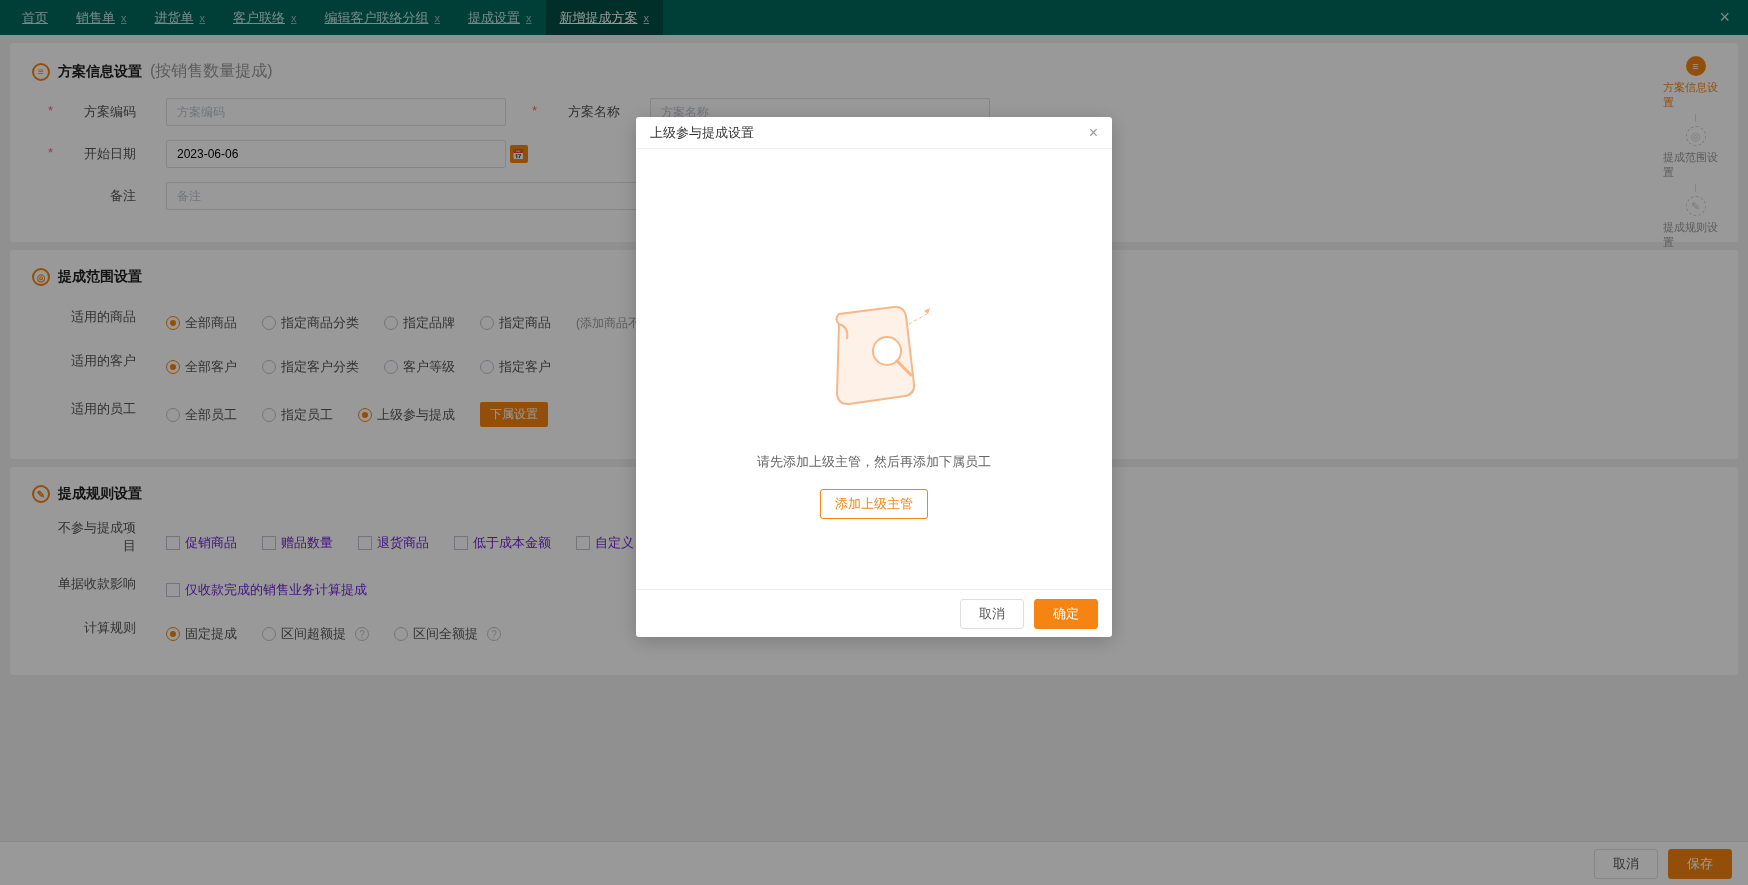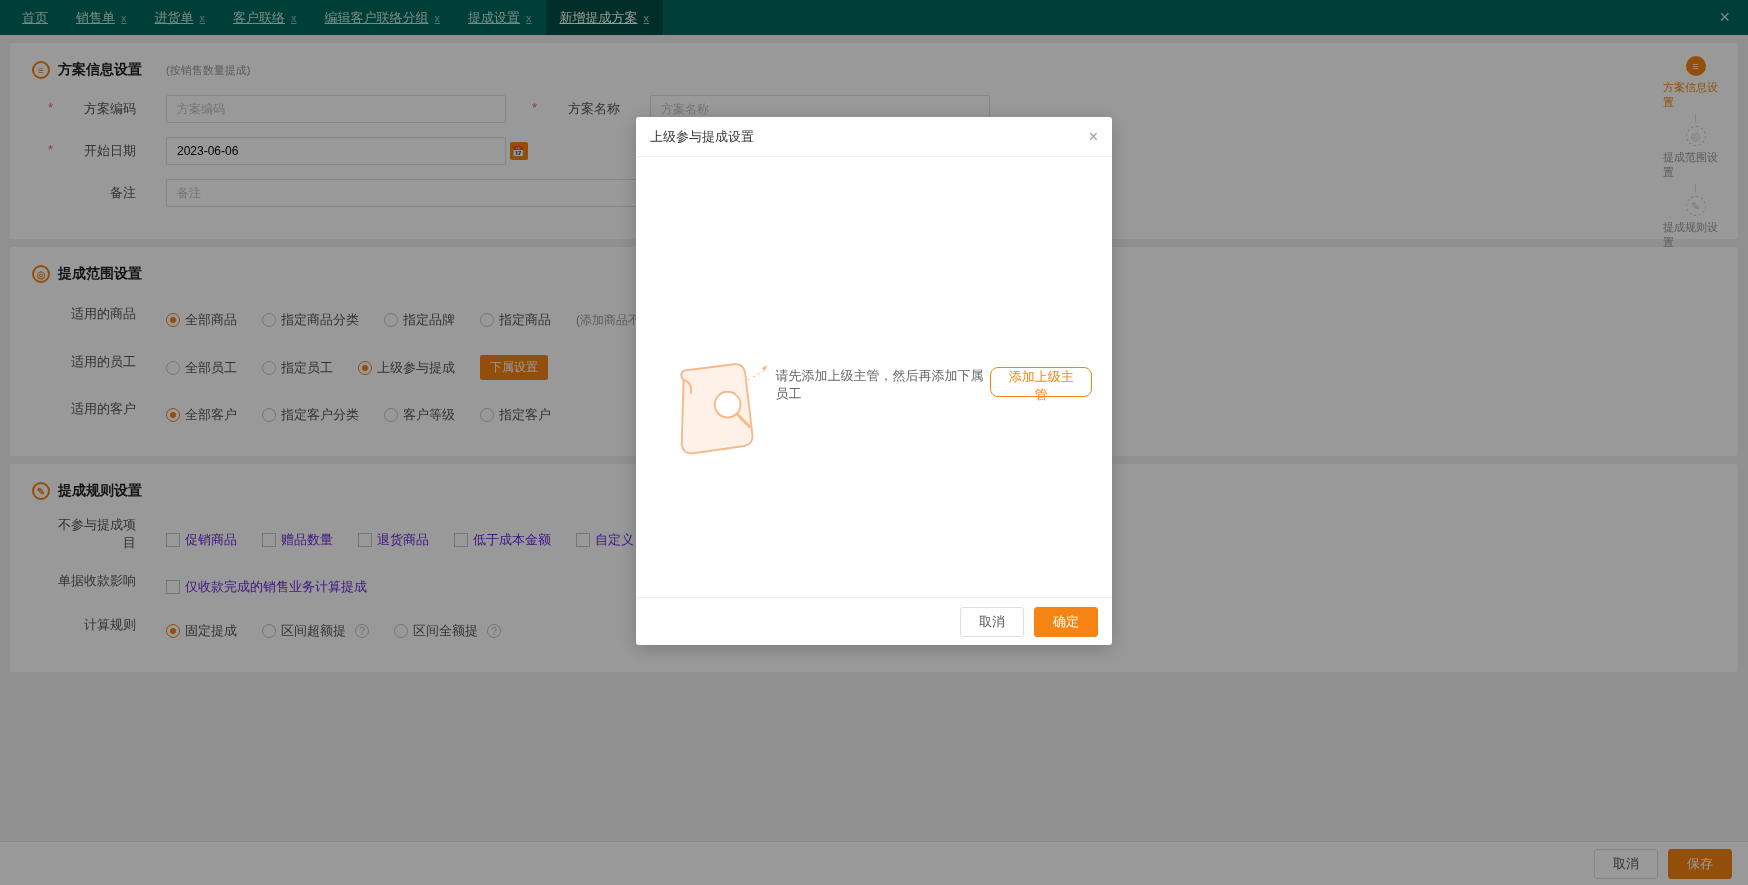--- a/index.html
+++ b/index.html
@@ -7,21 +7,21 @@
 .topbar{background:#00695c;height:35px;display:flex;align-items:center;padding:0 8px;}
 .tab{color:#c8e6e2;padding:0 14px;height:35px;display:flex;align-items:center;font-size:13px;cursor:pointer;gap:6px;text-decoration:underline;}
 .tab .x{font-size:11px;opacity:.7;}
 .tab.active{background:#004d43;color:#fff;}
 .top-close{margin-left:auto;color:#c8e6e2;font-size:18px;padding:0 10px;cursor:pointer;}
 .page{background:#f0f0f0;padding:8px 10px 55px;height:calc(100vh - 35px);overflow:auto;}
 .card{background:#fff;border-radius:3px;margin-bottom:8px;padding:18px 22px;}
 .sec-head{display:flex;align-items:center;gap:8px;margin-bottom:16px;}
 .sec-ico{width:18px;height:18px;border-radius:50%;border:2px solid #f58412;display:inline-flex;align-items:center;justify-content:center;color:#f58412;font-size:10px;font-weight:bold;}
 .sec-title{font-size:14px;color:#222;font-weight:600;}
-.sec-sub{font-size:11px;color:#999;font-weight:normal;margin-left:16px;}
+.sec-sub{font-size:16px;color:#999;font-weight:normal;}
 .formrow{display:flex;align-items:center;gap:30px;margin-bottom:14px;padding-left:20px;}
 .flabel{width:84px;text-align:right;color:#555;position:relative;}
 .flabel.req::before{content:"*";color:#f56c6c;position:absolute;left:-4px;}
 .finput{width:340px;height:28px;border:1px solid #dcdfe6;border-radius:2px;padding:0 10px;font-size:12px;background:#fff;}
 .finput::placeholder{color:#c0c4cc;}
 .dateico{width:18px;height:18px;background:#f58412;border-radius:2px;margin-left:-26px;display:inline-flex;align-items:center;justify-content:center;color:#fff;font-size:10px;}
 .radiogrp{display:flex;align-items:center;gap:25px;flex-wrap:wrap;margin-top:12px;}
 .radio{display:inline-flex;align-items:center;gap:5px;cursor:pointer;color:#555;}
 .rdot{width:14px;height:14px;border-radius:50%;border:1px solid #c0c4cc;display:inline-block;position:relative;}
 .radio.sel .rdot{border-color:#f58412;}
@@ -37,26 +37,26 @@
 .rn-item.act .rn-ico{background:#f58412;color:#fff;}
 .rn-item:not(.act) .rn-ico{border:1px dashed #ccc;color:#ccc;}
 .rn-lbl{font-size:11px;color:#f58412;}
 .rn-item:not(.act) .rn-lbl{color:#999;}
 .rn-line{width:1px;height:8px;background:#ddd;margin:-4px 0 4px;}
 .footer{position:fixed;bottom:0;left:0;right:0;height:44px;background:#fff;border-top:1px solid #e4e7ed;display:flex;align-items:center;justify-content:flex-end;gap:10px;padding:0 16px;}
 .btn{height:30px;padding:0 18px;border-radius:3px;font-size:13px;cursor:pointer;border:1px solid #dcdfe6;background:#fff;color:#555;}
 .btn.primary{background:#f58412;border-color:#f58412;color:#fff;}
 .mask{position:fixed;inset:0;background:rgba(0,0,0,.4);z-index:100;}
 .dialog{position:fixed;left:50%;top:117px;transform:translateX(-50%);width:476px;background:#fff;border-radius:3px;z-index:101;box-shadow:0 4px 20px rgba(0,0,0,.2);}
-.dlg-head{height:40px;display:flex;align-items:center;justify-content:space-between;padding:0 14px;border-bottom:1px solid #eee;font-size:13px;color:#333;}
+.dlg-head{height:32px;display:flex;align-items:center;justify-content:space-between;padding:0 14px;border-bottom:1px solid #eee;font-size:13px;color:#333;}
 .dlg-x{cursor:pointer;color:#999;font-size:16px;}
-.dlg-body{padding:30px 20px 20px;min-height:440px;display:flex;flex-direction:row;align-items:center;justify-content:center;}
+.dlg-body{padding:30px 20px 20px;min-height:440px;display:flex;flex-direction:column;align-items:center;justify-content:center;}
 .empty-img{width:130px;height:140px;margin-top:60px;}
 .dlg-msg{color:#666;font-size:13px;margin:24px 0 18px;}
-.outline-btn{border:1px solid #f58412;color:#f58412;background:#fff;height:30px;padding:0 14px;border-radius:8px;cursor:pointer;font-size:13px;}
+.outline-btn{border:1px solid #f58412;color:#f58412;background:#fff;height:30px;padding:0 14px;border-radius:3px;cursor:pointer;font-size:13px;}
 .dlg-foot{height:48px;border-top:1px solid #eee;display:flex;align-items:center;justify-content:flex-end;gap:10px;padding:0 14px;}
 </style>
 </head>
 <body>
 
 <div class="topbar">
   <div class="tab">
       <span>首页</span>
     </div>
   <div class="tab">
@@ -132,56 +132,56 @@
             <span>指定品牌</span>
           </label>
         <label class="radio">
             <span class="rdot"></span>
             <span>指定商品</span>
           </label>
         <span class="note">(添加商品不能超过5</span>
       </div>
     </div>
     <div class="formrow">
+      <span class="flabel">适用的客户</span>
+      <div class="radiogrp">
+        <label class="radio sel">
+            <span class="rdot"></span>
+            <span>全部客户</span>
+          </label>
+        <label class="radio">
+            <span class="rdot"></span>
+            <span>指定客户分类</span>
+          </label>
+        <label class="radio">
+            <span class="rdot"></span>
+            <span>客户等级</span>
+          </label>
+        <label class="radio">
+            <span class="rdot"></span>
+            <span>指定客户</span>
+          </label>
+      </div>
+    </div>
+    <div class="formrow">
       <span class="flabel">适用的员工</span>
       <div class="radiogrp">
         <label class="radio">
             <span class="rdot"></span>
             <span>全部员工</span>
           </label>
         <label class="radio">
             <span class="rdot"></span>
             <span>指定员工</span>
           </label>
         <label class="radio sel">
             <span class="rdot"></span>
             <span>上级参与提成</span>
           </label>
         <button class="smallbtn">下属设置</button>
-      </div>
-    </div>
-    <div class="formrow">
-      <span class="flabel">适用的客户</span>
-      <div class="radiogrp">
-        <label class="radio sel">
-            <span class="rdot"></span>
-            <span>全部客户</span>
-          </label>
-        <label class="radio">
-            <span class="rdot"></span>
-            <span>指定客户分类</span>
-          </label>
-        <label class="radio">
-            <span class="rdot"></span>
-            <span>客户等级</span>
-          </label>
-        <label class="radio">
-            <span class="rdot"></span>
-            <span>指定客户</span>
-          </label>
       </div>
     </div>
   </div>
 
   <div class="card">
     <div class="sec-head">
       <span class="sec-ico">✎</span>
       <span class="sec-title">提成规则设置</span>
     </div>
     <div class="formrow">

